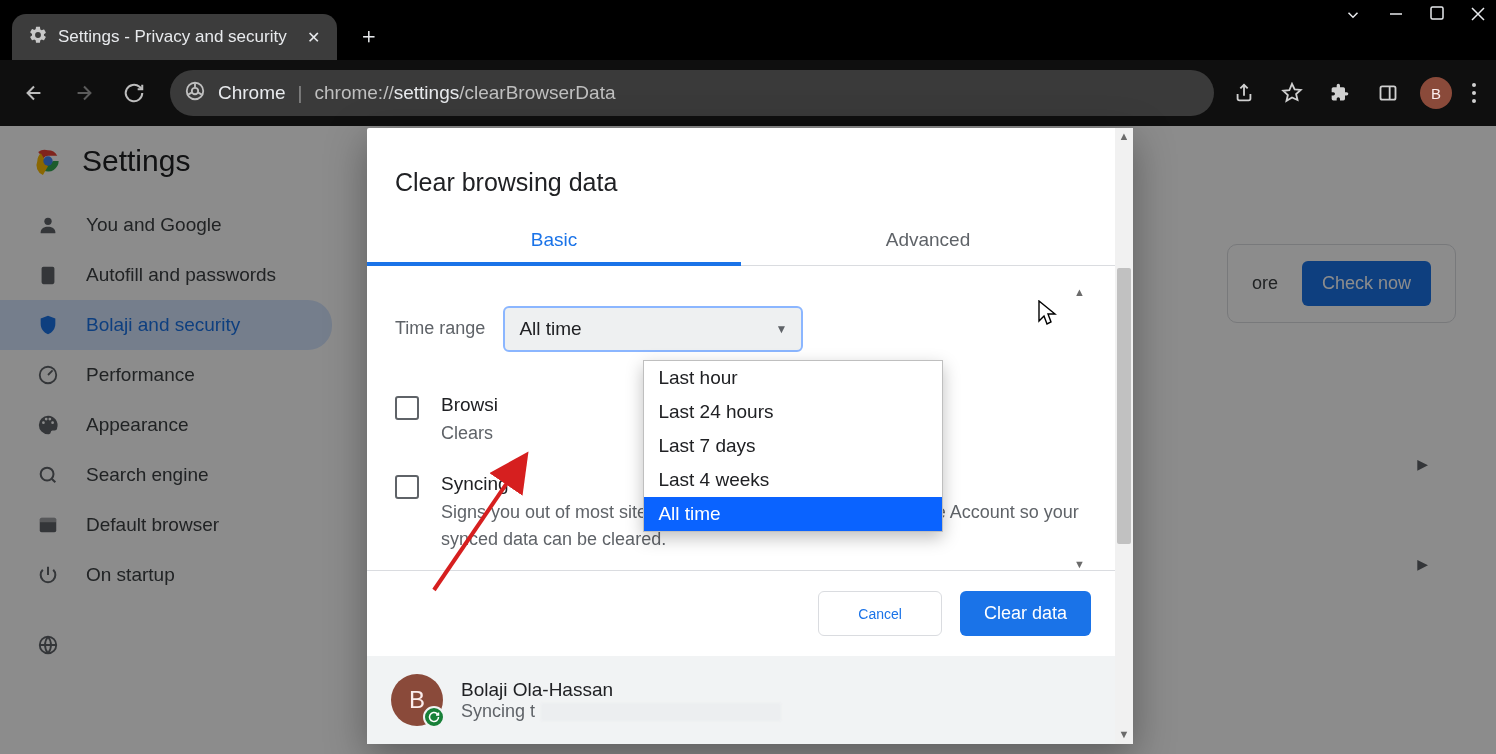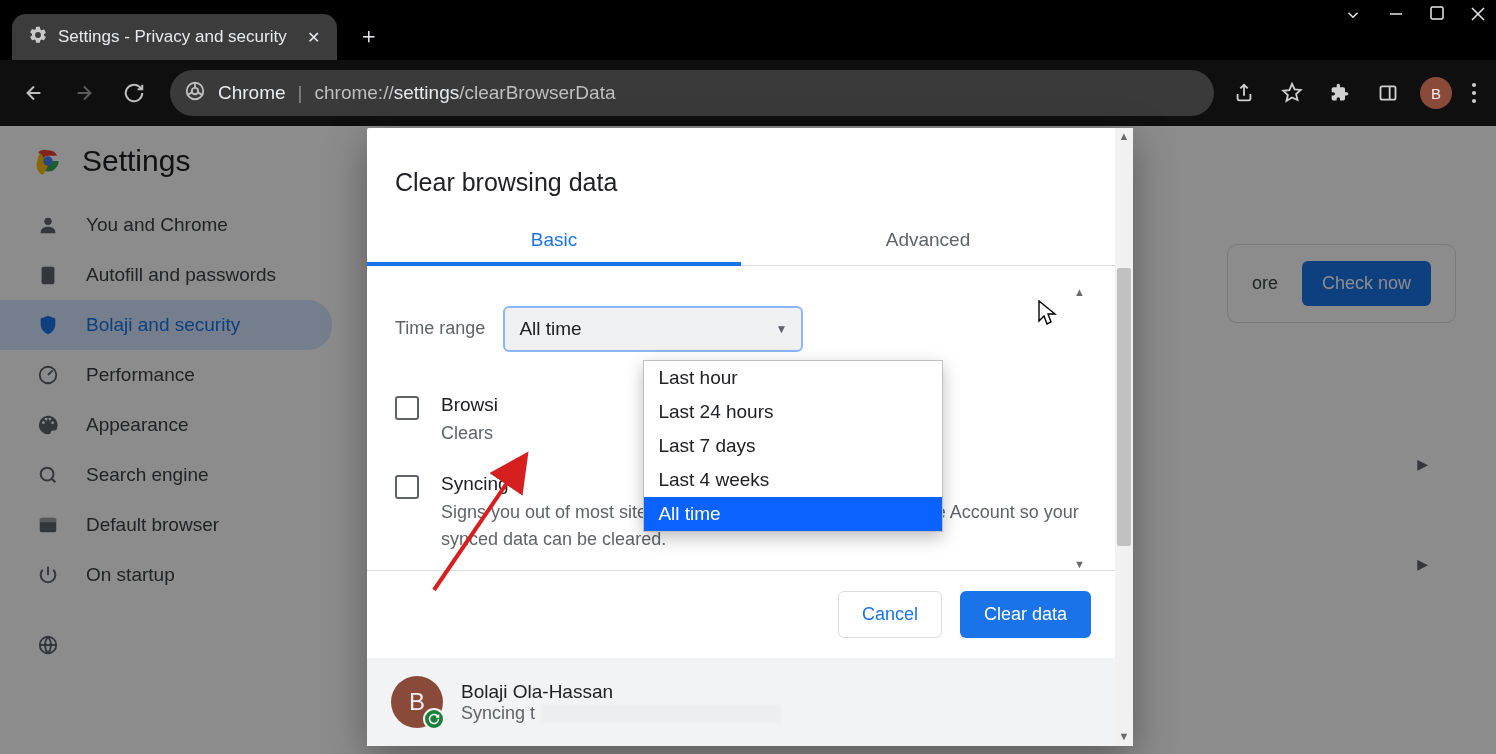--- a/index.html
+++ b/index.html
@@ -75,21 +75,21 @@
   .select { width:300px; height:46px; border:2px solid #8bb6ff; border-radius:6px; background:#eef0f1; display:flex; align-items:center; justify-content:space-between; padding:0 14px; font-size:19px; color:#202124;}
   .select .tri { color:#5f6368; font-size:12px;}
   .dropdown { position:absolute; top:54px; left:140px; width:300px; background:#fff; border:1px solid #bfbfbf; box-shadow:0 6px 16px rgba(0,0,0,.25); z-index:20;}
   .dropdown .opt { padding:6px 14px; font-size:19px; color:#202124;}
   .dropdown .opt.selected { background:#0a63ff; color:#fff;}
   .check-item { display:flex; gap:22px; margin-top:26px;}
   .checkbox { width:24px;height:24px;border:2.5px solid #5f6368;border-radius:3px;margin-top:2px;flex-shrink:0;}
   .ci-title { font-size:19px;color:#202124;}
   .ci-sub { font-size:18px;color:#5f6368;margin-top:4px;line-height:1.5;}
   .modal-footer { border-top:1px solid #dadce0; padding:20px 24px; display:flex; justify-content:flex-end; gap:18px;}
-  .btn-cancel { border:1px solid #dadce0;background:#fff;color:#1a73e8;padding:12px 23px;border-radius:6px;font-size:18px;font-weight:500;}
+  .btn-cancel { border:1px solid #dadce0;background:#fff;color:#1a73e8;padding:12px 39px;border-radius:6px;font-size:14px;font-weight:500;}
   .btn-primary { background:#1a73e8;color:#fff;border:none;padding:12px 24px;border-radius:6px;font-size:18px;font-weight:500;}
   .account-row { background:#f1f3f4; padding:18px 24px; display:flex; align-items:center; gap:18px;}
   .big-avatar { position:relative; width:52px;height:52px;border-radius:50%;background:#8a4a3a;color:#fcecec;display:flex;align-items:center;justify-content:center;font-size:24px;font-weight:500;}
   .sync-badge { position:absolute;right:-2px;bottom:-2px;width:22px;height:22px;border-radius:50%;background:#188038;border:2.5px solid #f1f3f4;display:flex;align-items:center;justify-content:center;}
   .sync-badge svg { display:block; }
   .acc-name { font-size:19px;color:#202124;}
   .acc-sub { font-size:18px;color:#5f6368;}
   .blur-strip { display:inline-block; width:240px; height:18px; background:#eceef0; filter:blur(1px); vertical-align:middle; margin-left:6px;}
 
   
@@ -219,21 +219,21 @@
   </div>
   <div class="page-body">
     <div class="sidebar">
       <div class="sidebar-item">
           <span class="sic">
             <svg width="22" height="22" viewBox="0 0 24 24" fill="currentColor">
               <circle cx="12" cy="8" r="4"></circle>
               <path d="M4 20c0-4 4-6 8-6s8 2 8 6v1H4Z"></path>
             </svg>
           </span>
-          <span>You and Chrome</span>
+          <span>You and Google</span>
         </div>
       <div class="sidebar-item">
           <span class="sic">
             <svg width="22" height="22" viewBox="0 0 24 24" fill="currentColor">
               <path d="M7 3h10a2 2 0 0 1 2 2v15a2 2 0 0 1-2 2H7a2 2 0 0 1-2-2V5a2 2 0 0 1 2-2Zm2 5h6v2H9Zm0 4h6v2H9Zm0 4h4v2H9Z"></path>
             </svg>
           </span>
           <span>Autofill and passwords</span>
         </div>
       <div class="sidebar-item active">

